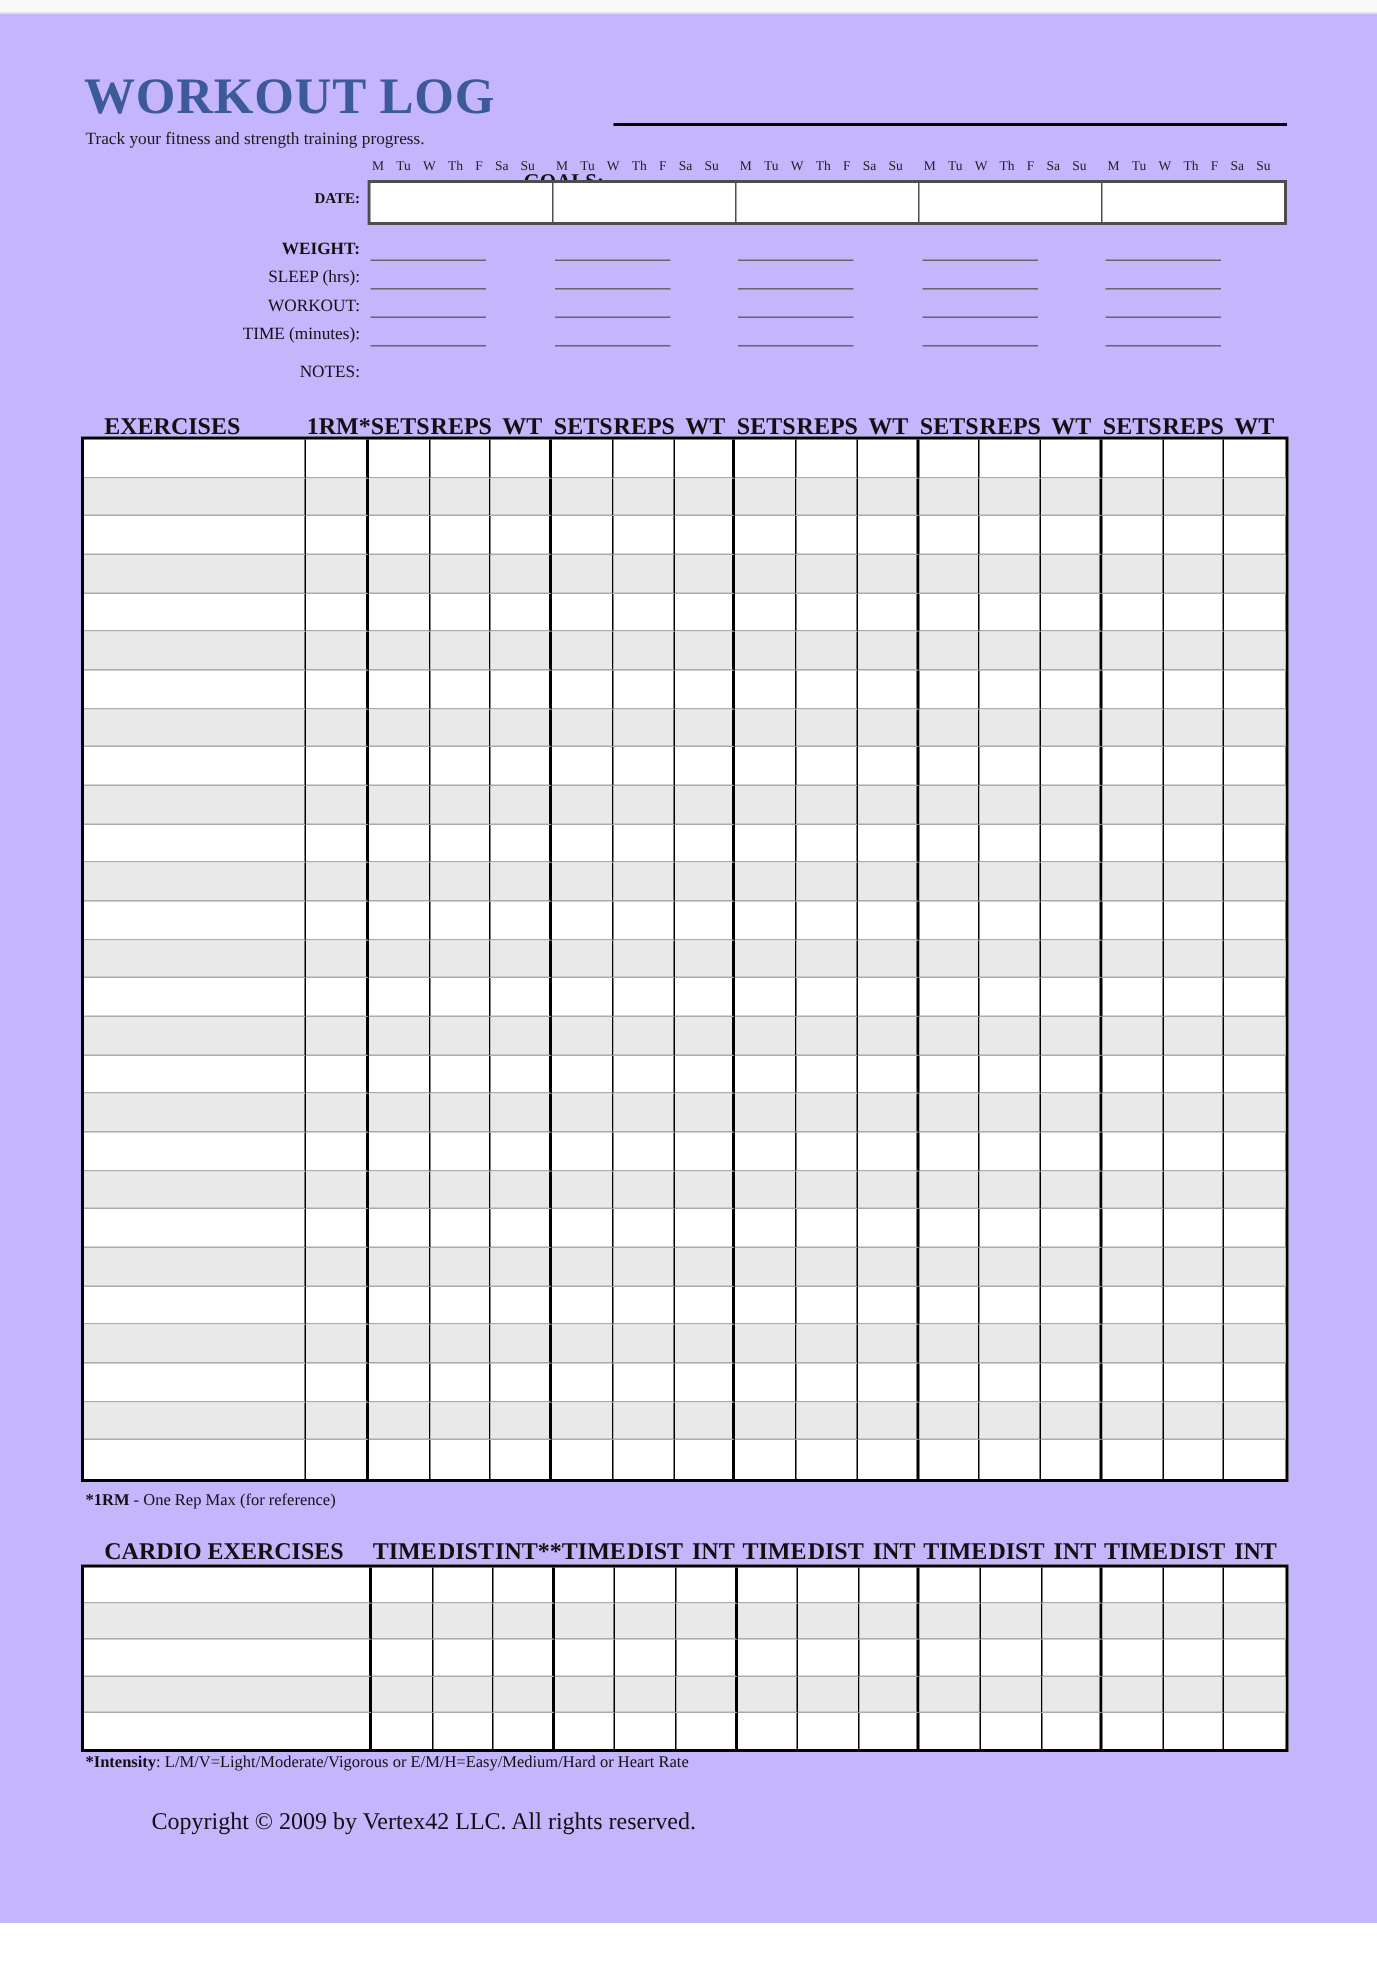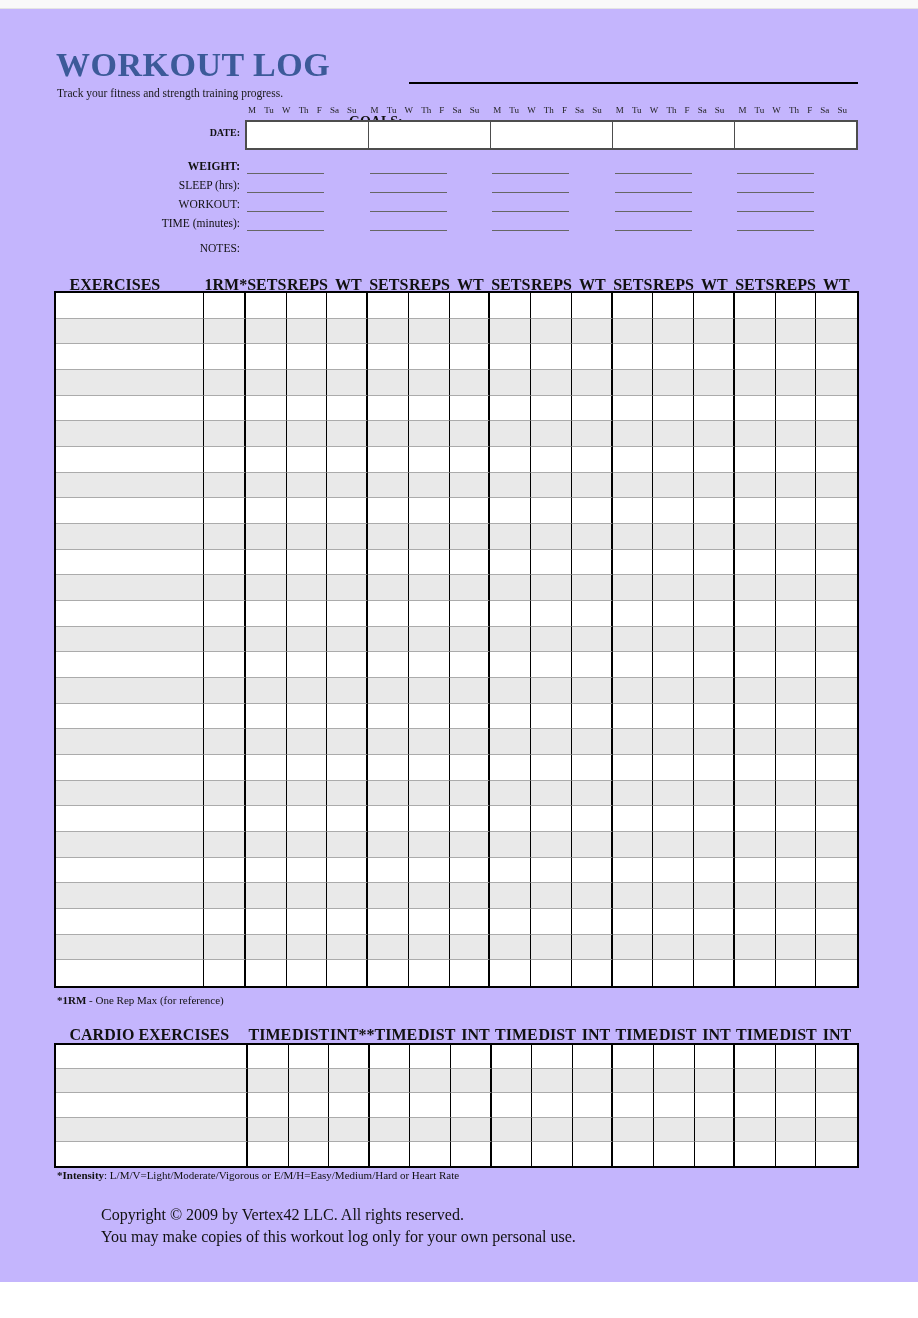--- a/index.html
+++ b/index.html
@@ -780,15 +780,14 @@
       <div class="cell no-b"></div>
       <div class="cell no-r no-b"></div>
     </div>
 
   <div id="intensity-note" class="footnote">
     <span class="fn-bold">*Intensity</span><span>: L/M/V=Light/Moderate/Vigorous or E/M/H=Easy/Medium/Hard or Heart Rate</span>
   </div>
 
   <div id="footer">
     <div>Copyright © 2009 by Vertex42 LLC. All rights reserved.</div>
-    <div>You may make copies of this workout log only for your own personal use.</div>
   </div>
 </div>
 
 </body></html>

